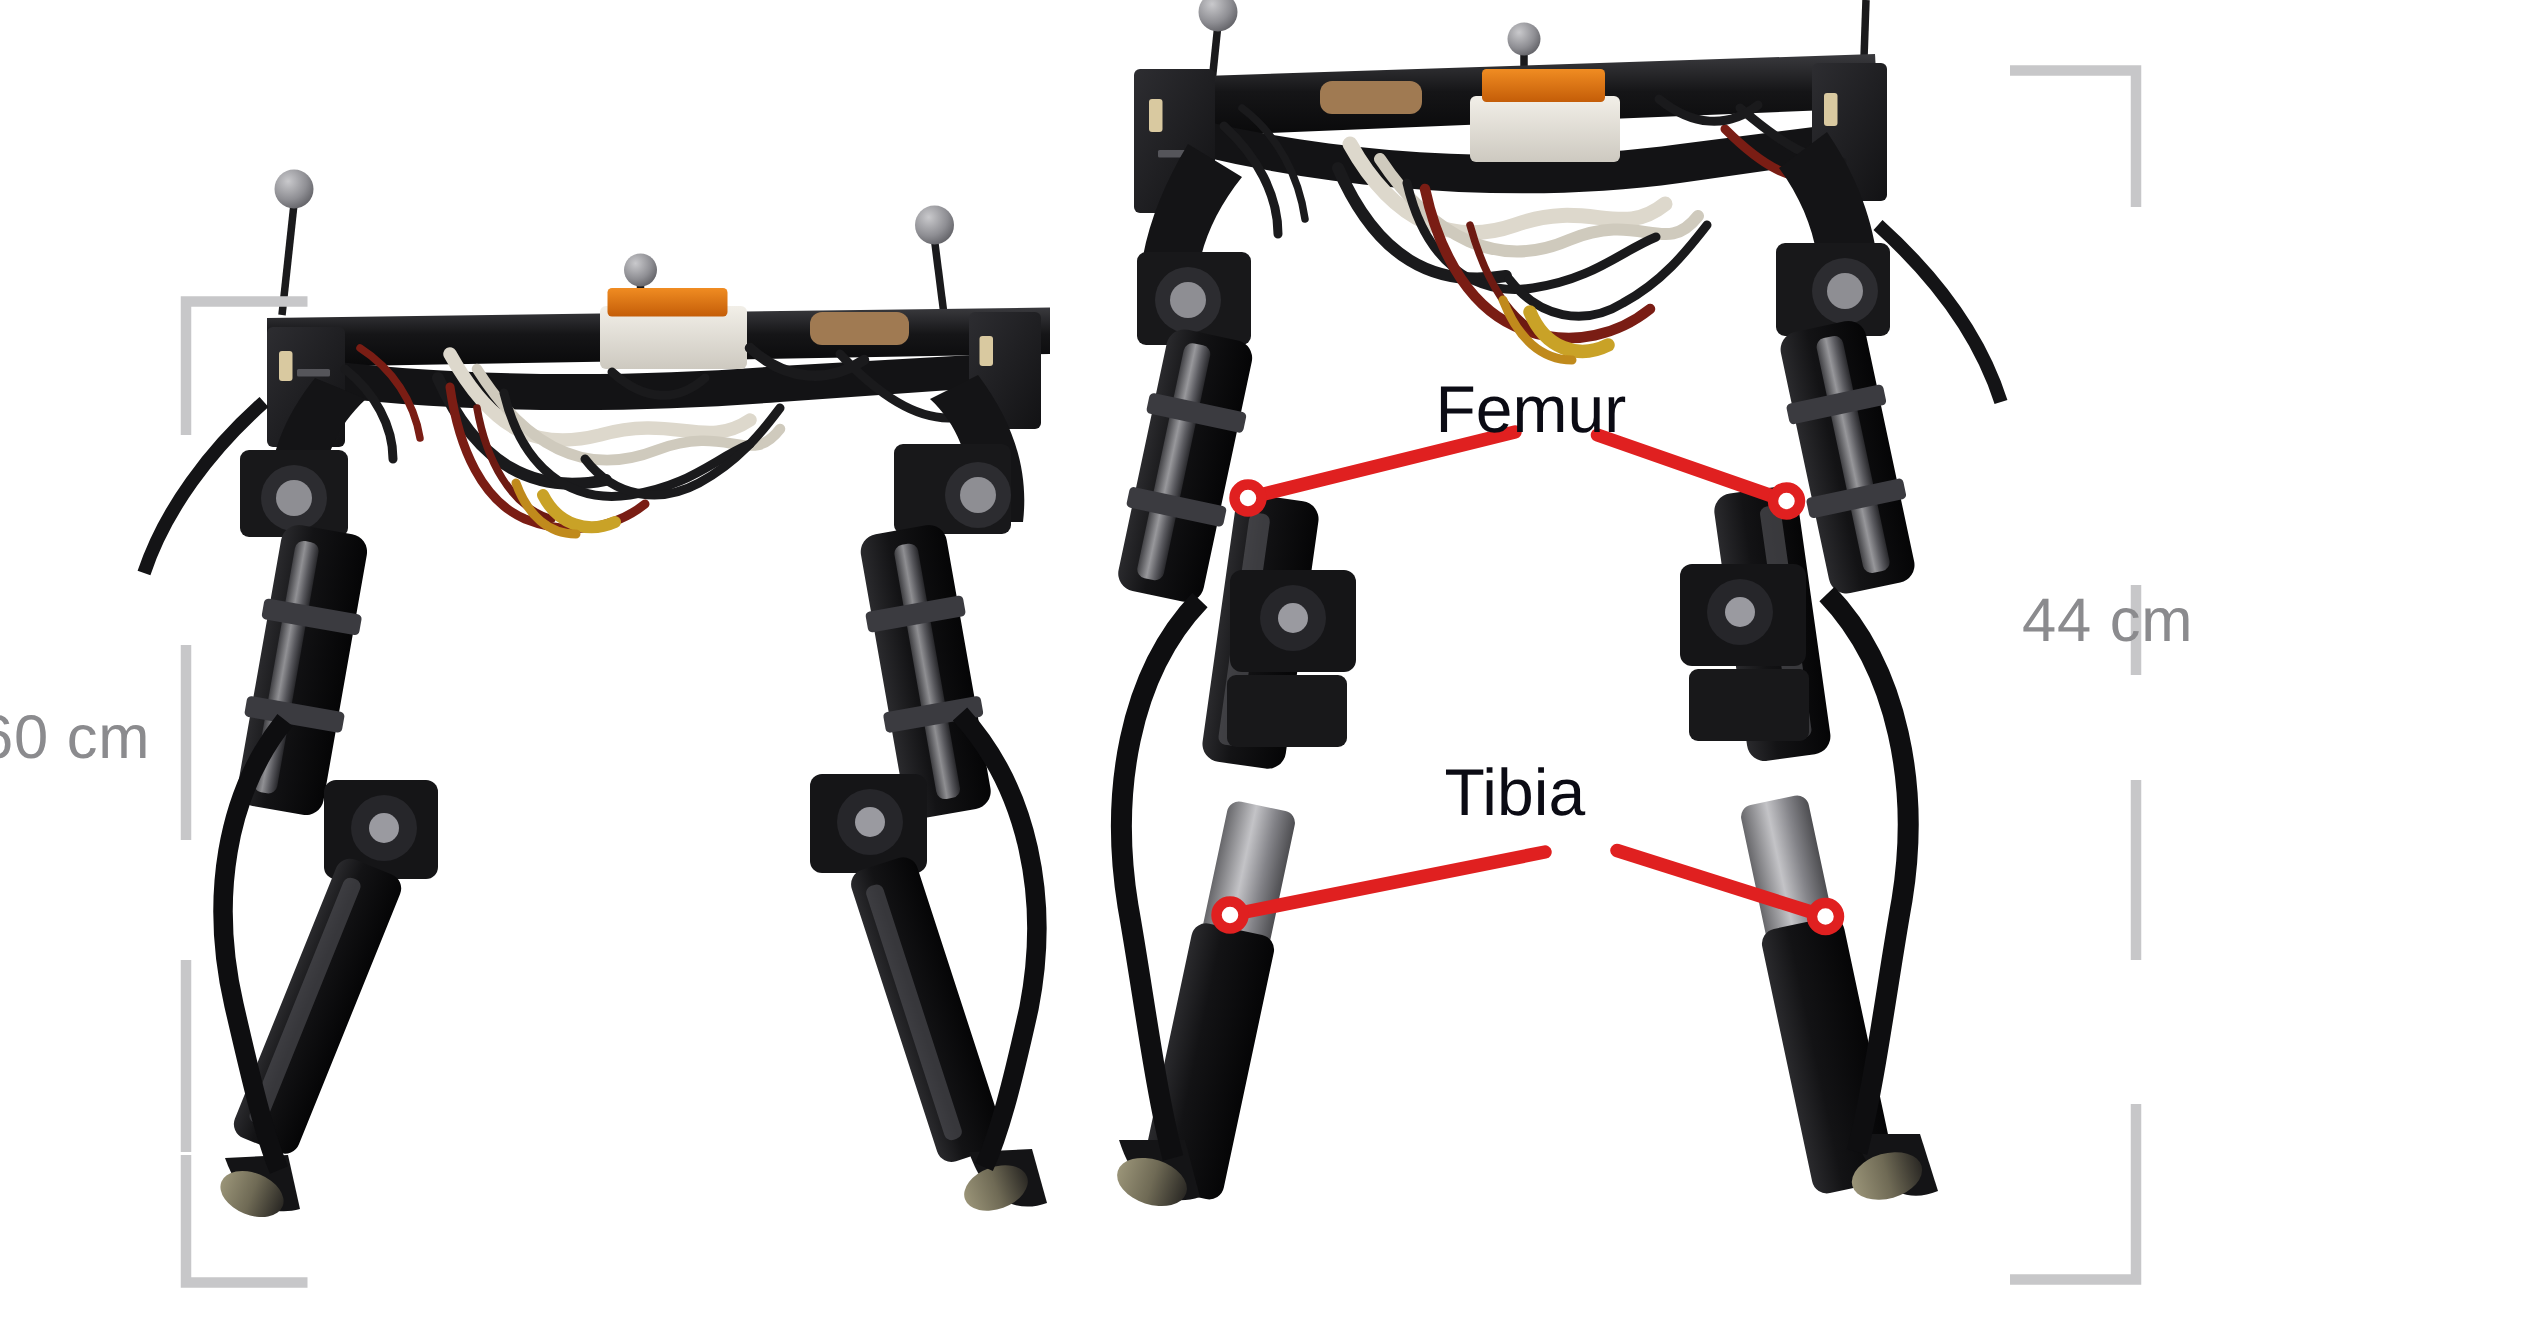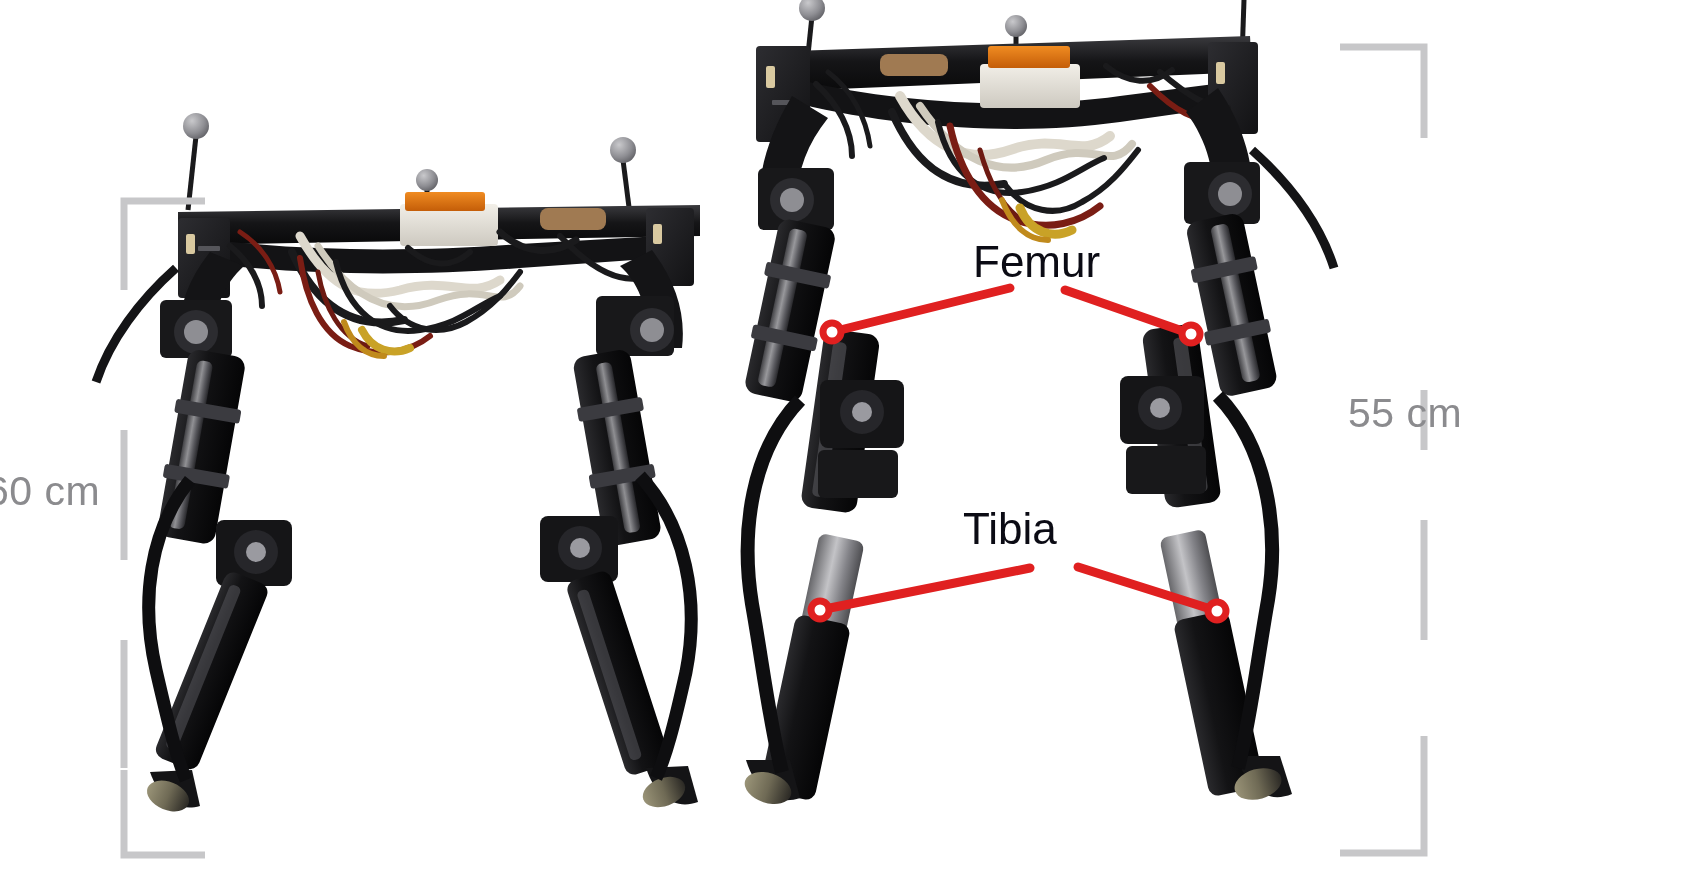--- a/index.html
+++ b/index.html
@@ -42,22 +42,21 @@
   }
   .part-label {
     position: absolute;
     color: #0b0b14;
     font-size: 44px;
     font-family: "Liberation Sans", sans-serif;
     white-space: nowrap;
   }
   #part-label-femur {
     left: 957px;
-    top: 237px;
-    margin-left: 16px;
+    top: 249px;
   }
   #part-label-tibia {
     left: 963px;
     top: 504px;
   }
 </style>
 </head>
 <body>
 
 <div id="figure">
@@ -333,15 +332,15 @@
       <circle cx="1217" cy="611" r="9" fill="#ffffff" stroke="#e02020" stroke-width="7"></circle>
     </g>
   </svg>
 
   <div class="part-label" id="part-label-femur">Femur</div>
 
   <div class="part-label" id="part-label-tibia">Tibia</div>
 
   <div class="dim-label" id="dim-label-left">60 cm</div>
 
-  <div class="dim-label" id="dim-label-right">55 cm</div>
+  <div class="dim-label" id="dim-label-right">44 cm</div>
 
 </div>
 
 </body></html>

